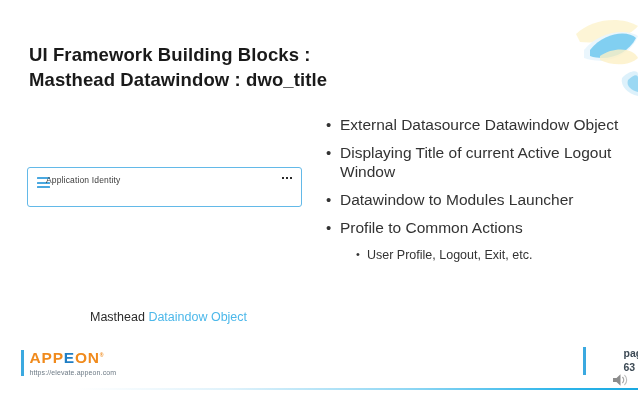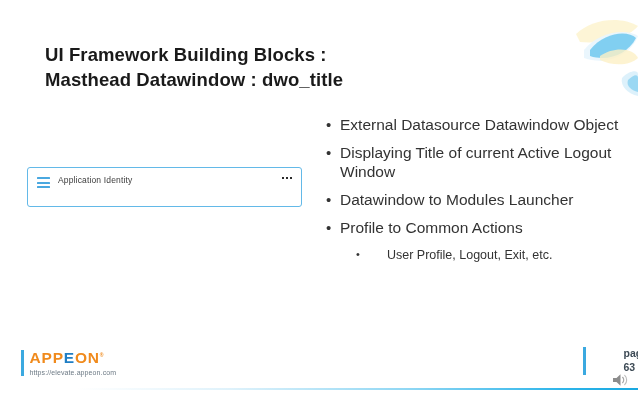--- a/index.html
+++ b/index.html
@@ -24,21 +24,21 @@
     top: 0;
     right: 0;
     width: 120px;
     height: 110px;
     pointer-events: none;
   }
 
   
   #title-block {
     position: absolute;
-    left: 31px;
+    left: 15px;
     top: 43px;
     display: flex;
     align-items: flex-end;
   }
   #title-bar {
     width: 3px;
     background: #2eb4e8;
     margin-right: 11px;
     flex: none;
   }
@@ -74,21 +74,21 @@
     justify-content: space-between;
   }
   #hamburger-icon i {
     display: block;
     height: 2px;
     background: #4aa8e0;
     border-radius: 0.5px;
   }
   #app-identity {
     position: absolute;
-    left: 30px;
+    left: 18px;
     top: 7px;
     font-size: 8.5px;
     color: #3c3c3c;
     letter-spacing: 0.15px;
   }
   #overflow-menu {
     position: absolute;
     right: 9px;
     top: 9px;
     display: flex;
@@ -139,21 +139,21 @@
     display: flex;
     margin-left: 30px;
     margin-top: 1px;
     font-size: 12.5px;
   }
   #bullets .sub .dot {
     width: 11px;
     font-size: 11px;
     line-height: 1.3;
   }
-  #bullets .sub .txt { line-height: 1.3; margin-left: 20px; }
+  #bullets .sub .txt { line-height: 1.3; }
 
   
   #bottom-rule {
     position: absolute;
     left: 0;
     right: 0;
     top: 388px;
     height: 2px;
     background: linear-gradient(to right, #ffffff 0%, #ffffff 12%, #dff2fb 36%, #8fd7f4 64%, #2eb5ea 88%, #19a8e0 100%);
   }
@@ -252,20 +252,23 @@
         <i></i>
     </span>
     <span id="app-identity">Application Identity</span>
     <span id="overflow-menu">
       <i></i>
         <i></i>
         <i></i>
     </span>
   </div>
 
+  <div id="caption">
+    <span>Masthead </span><span class="hl">Dataindow Object</span>
+  </div>
 
   <div id="bullets">
 
     <div class="li">
       <span class="dot">•</span>
       <span class="txt">External Datasource Datawindow Object</span>
     </div>
 
     <div class="li">
       <span class="dot">•</span>

